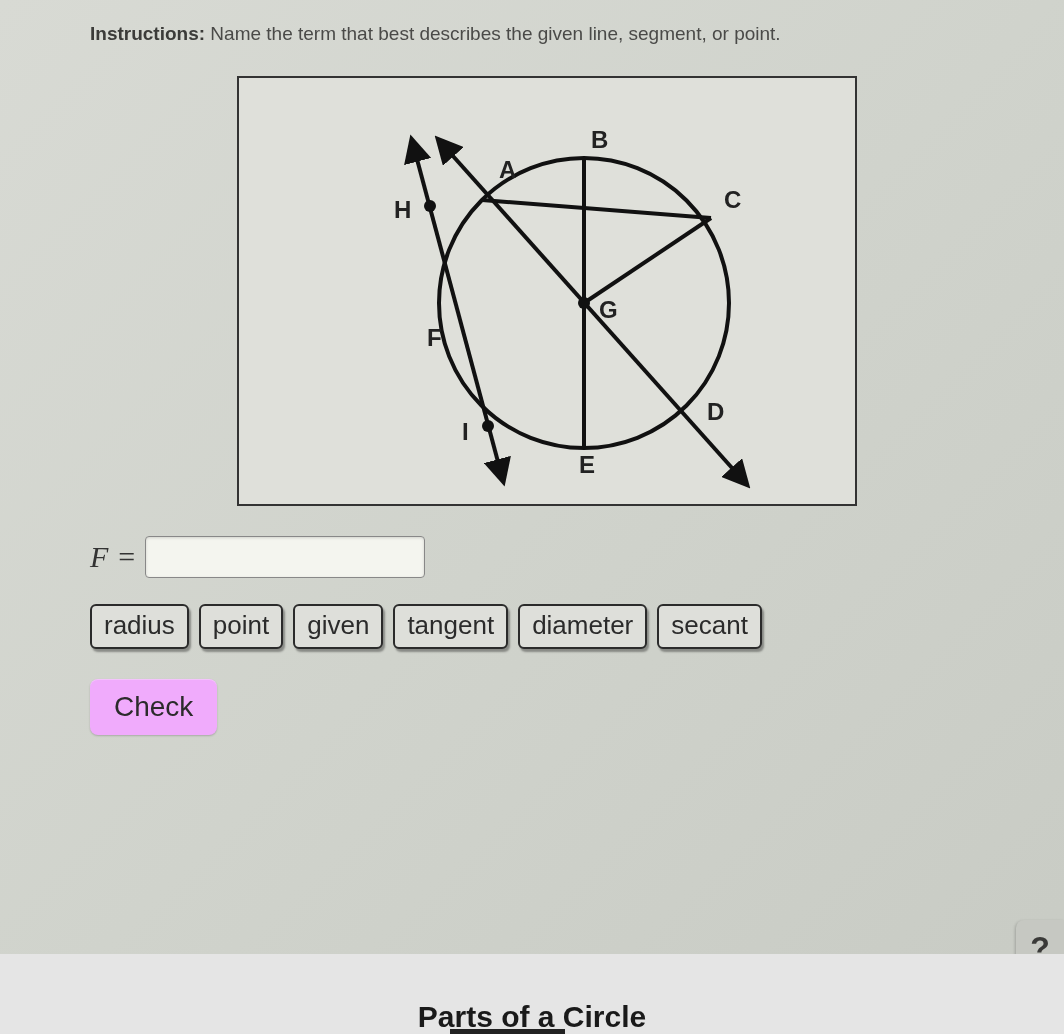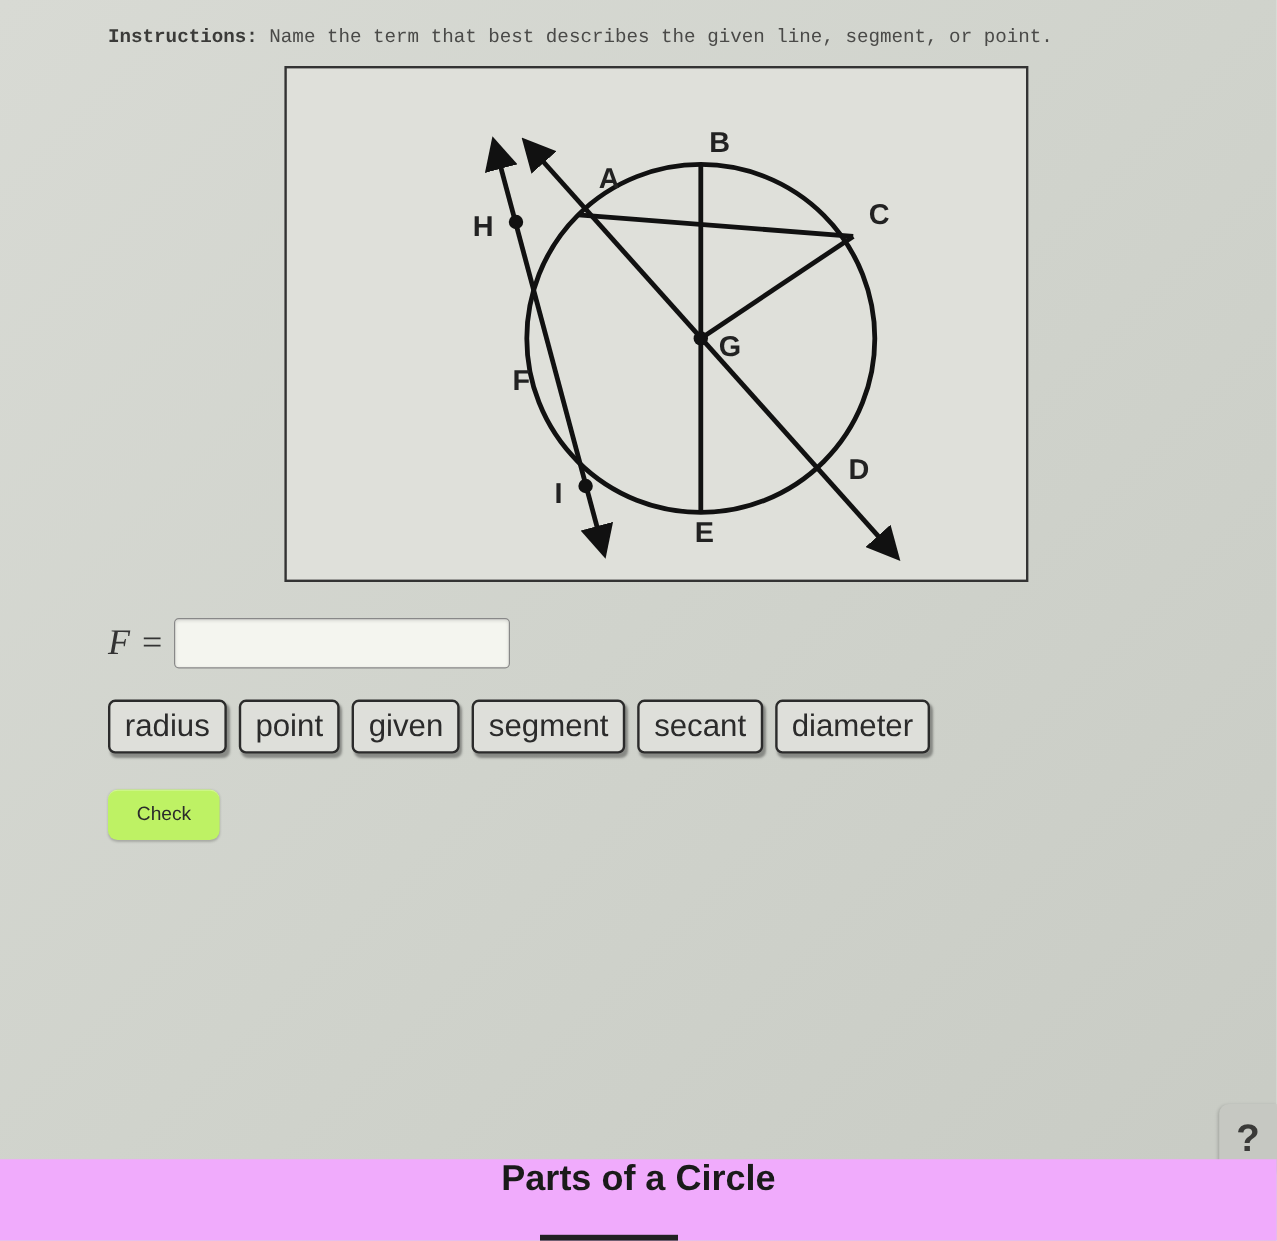--- a/index.html
+++ b/index.html
@@ -9,25 +9,24 @@
     background: linear-gradient(135deg, #d8dad4 0%, #d0d3cc 50%, #c8cbc4 100%);
     font-family: Arial, Helvetica, sans-serif;
     color: #3a3a38;
     overflow: hidden;
     position: relative;
   }
   .content {
     padding: 20px 60px 0 90px;
   }
   .instructions {
-    font-size: 16px;
+    font-size: 19px;
     line-height: 1.45;
     color: #4a4a48;
-    margin-bottom: 12px;
-    font-family: Liberation Mono, monospace;
+    margin-bottom: 28px;
   }
   .instructions .label { font-weight: 700; color: #3b3b39;}
   .figure-wrap {
     display: flex;
     justify-content: center;
     margin-bottom: 30px;
   }
   .figure-box {
     width: 620px;
     height: 430px;
@@ -73,33 +72,33 @@
     color: #2b2b2b;
     background: #dedfda;
     box-shadow: 2px 3px 2px rgba(0,0,0,0.35);
     cursor: pointer;
     user-select: none;
   }
   .check-btn {
     border: none;
     border-radius: 8px;
     padding: 12px 24px;
-    font-size: 16px;
+    font-size: 28px;
     color: #2b2b2b;
-    background: #bef264;
+    background: #f0abfc;
     box-shadow: 0 1px 2px rgba(0,0,0,0.2), inset 0 1px 0 rgba(255,255,255,0.3);
     cursor: pointer;
   }
   .footer-bar {
     position: absolute;
     left: 0; right: 0; bottom: 0;
-    height: 68px;
-    background: #f0abfc;
-    display: flex;
-    align-items: flex-start;
+    height: 80px;
+    background: #e5e5e5;
+    display: flex;
+    align-items: flex-end;
     justify-content: center;
   }
   .footer-title {
     font-size: 30px;
     font-weight: 800;
     color: #1a1a1a;
   }
   .footer-underline{
     position:absolute;
     bottom:0;
@@ -179,23 +178,23 @@
   <div class="answer-row">
     <span class="var">F</span>
     <span class="eq">=</span>
     <input class="answer-input" type="text" value="" style="">
   </div>
 
   <div class="choices">
     <div class="choice">radius</div>
     <div class="choice">point</div>
     <div class="choice">given</div>
-    <div class="choice">segment</div>
+    <div class="choice">tangent</div>
+    <div class="choice">diameter</div>
     <div class="choice">secant</div>
-    <div class="choice">diameter</div>
   </div>
 
   <button class="check-btn">Check</button>
 </div>
 
 <div class="help-btn">?</div>
 
 <div class="footer-bar">
   <div class="footer-title">Parts of a Circle</div>
   <div class="footer-underline"></div>

